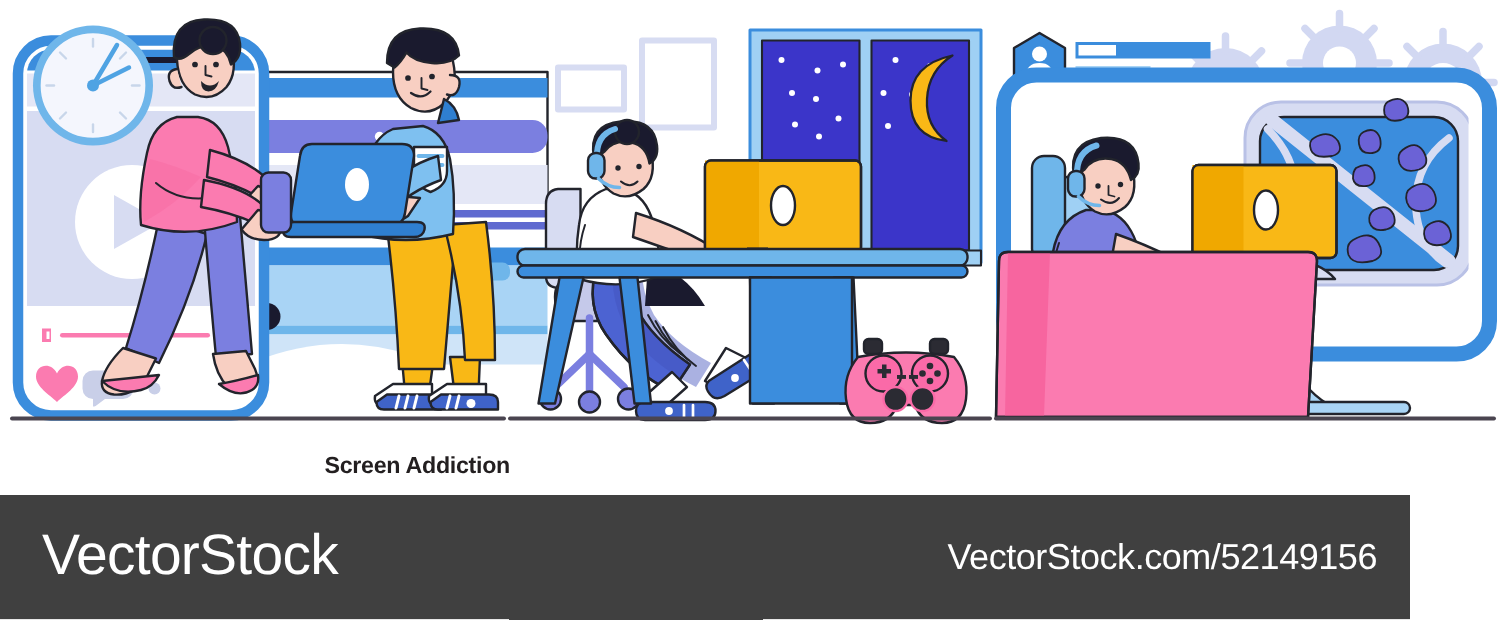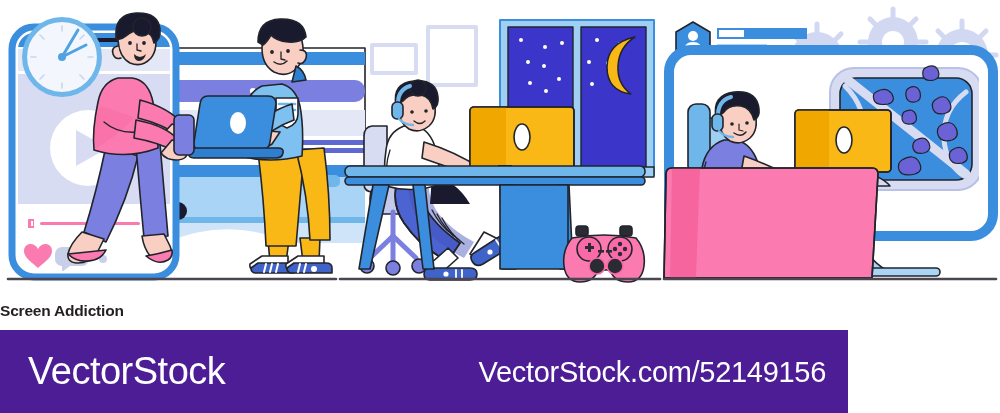--- a/index.html
+++ b/index.html
@@ -29,61 +29,61 @@
   #captions {
     position: absolute;
     left: 0;
     top: 292px;
     width: 1000px;
     height: 38px;
     display: flex;
     align-items: center;
   }
   .caption {
-    text-align: left;
+    text-align: right;
     font-family: "Liberation Sans", sans-serif;
     font-weight: bold;
     font-size: 15.5px;
     letter-spacing: -0.2px;
     color: #231f20;
     white-space: nowrap;
   }
   #cap1 { width: 340px; }
   #cap2 { width: 320px; }
   #cap3 { width: 340px; }
 
   
   #footer {
     position: absolute;
     left: 0;
     top: 330px;
-    width: 848px;
+    width: 940px;
     height: 83px;
-    background: #4c1d95;
+    background: #404040;
   }
   #brand {
     position: absolute;
     left: 28px;
     top: 50%;
     transform: translateY(-52%);
     color: #ffffff;
     font-family: "Liberation Sans", sans-serif;
     font-size: 38px;
     font-weight: normal;
     letter-spacing: -0.5px;
     white-space: nowrap;
   }
   #vsurl {
     position: absolute;
     right: 22px;
     top: 50%;
     transform: translateY(-50%);
     color: #ffffff;
     font-family: "Liberation Sans", sans-serif;
-    font-size: 29px;
+    font-size: 24px;
     letter-spacing: -0.3px;
     white-space: nowrap;
   }
 </style>
 </head>
 <body>
 
 <div id="stage">
 
   <svg class="art" viewBox="0 0 1000 290" xmlns="http://www.w3.org/2000/svg">

